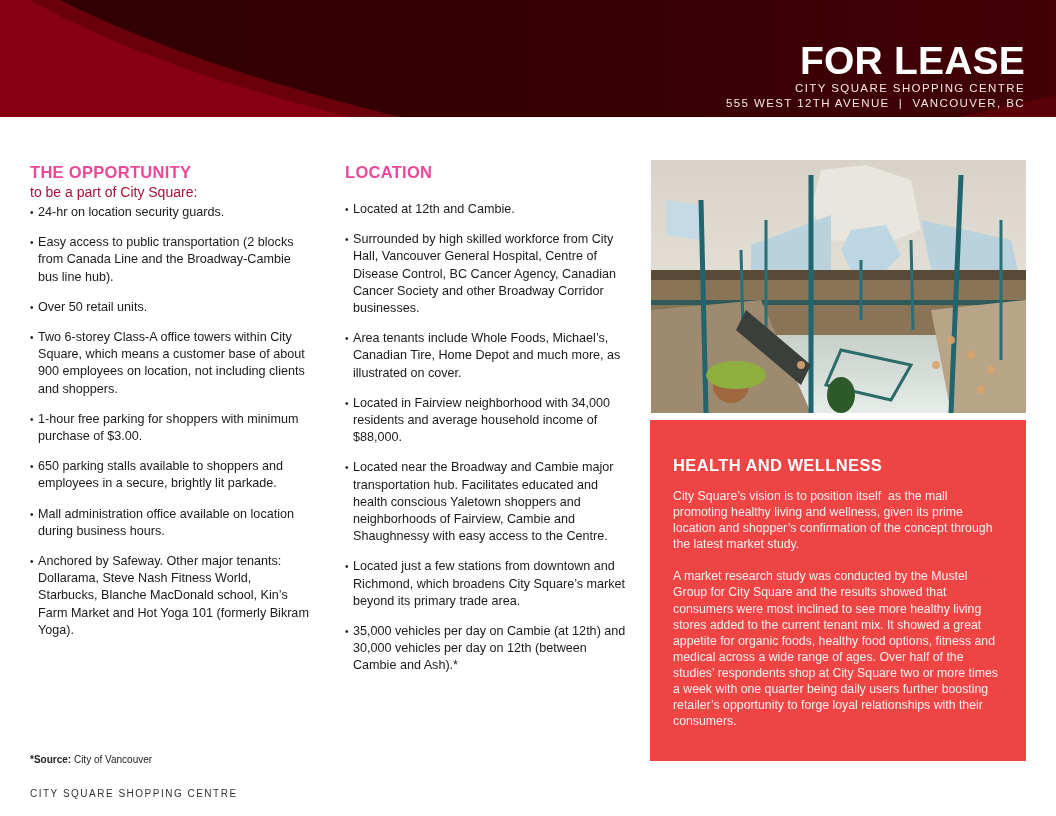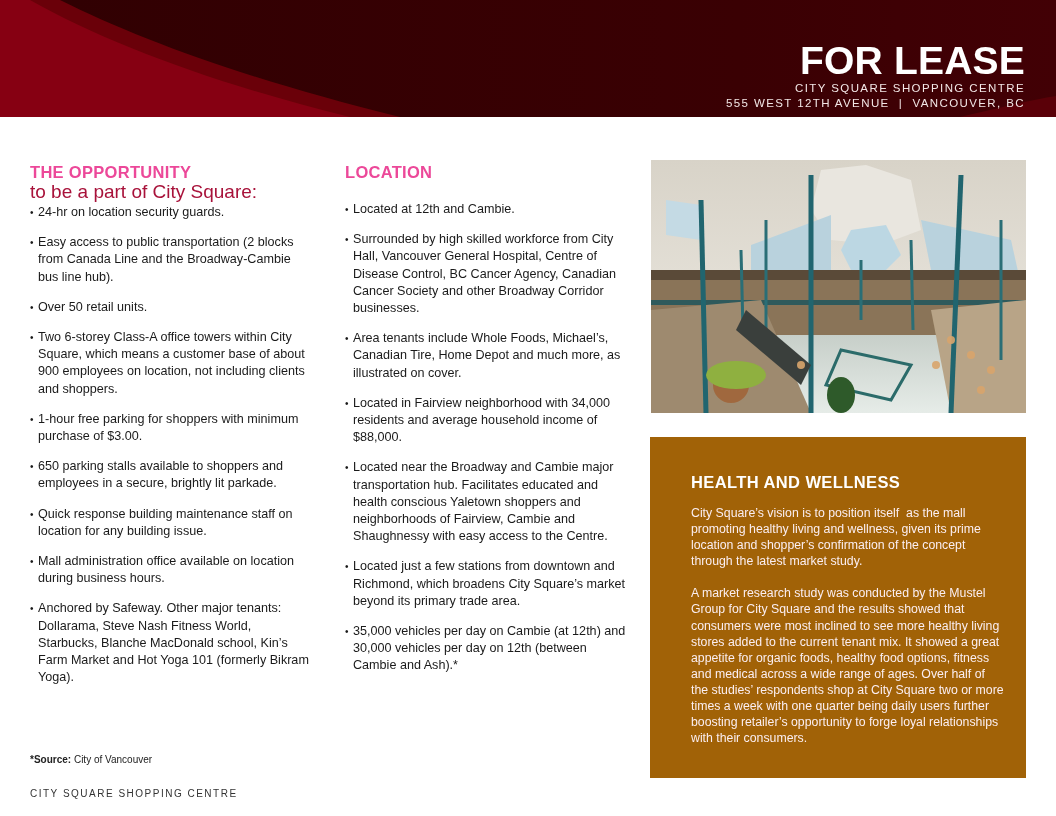--- a/index.html
+++ b/index.html
@@ -14,40 +14,40 @@
   .header-text { position: absolute; right: 31px; top: 41px; text-align: right; color: #fff; }
   .title { font-family: "Liberation Sans", sans-serif; font-weight: 700; font-size: 39px; line-height: 40px; letter-spacing: 0.2px; }
   .subline { font-size: 11.5px; letter-spacing: 1.4px; line-height: 15px; color: #f2e6e6; }
   .subline:first-of-type { margin-top: 3px; }
 
   .col { position: absolute; top: 162px; font-size: 12.6px; line-height: 17.2px; color: #1a1a1a; }
   .col-left { left: 30px; width: 280px; }
   .col-mid { left: 345px; width: 285px; }
 
   .h-title { color: #ec4899; font-weight: 700; font-size: 16.5px; line-height: 20px; letter-spacing: 0.3px; }
-  .h-sub { color: #a8123a; font-size: 19px; line-height: 20px; margin-bottom: 2px; }
+  .h-sub { color: #a8123a; font-size: 14px; line-height: 20px; margin-bottom: 2px; }
 
   ul.bullets { list-style: none; }
   ul.bullets li { position: relative; padding-left: 8px; margin-bottom: 13px; }
   ul.bullets li::before { content: "\2022"; position: absolute; left: 0; top: 0; font-size: 10px; }
   .col-mid .h-title { margin-bottom: 19px; }
 
   .source { position: absolute; left: 30px; top: 754px; font-size: 10px; color: #222; }
   .source b { font-weight: 700; }
   .footer-brand { position: absolute; left: 30px; top: 788px; font-size: 10px; letter-spacing: 1.5px; color: #333; }
 
   .photo {
     position: absolute; left: 651px; top: 160px; width: 375px; height: 253px; overflow: hidden;
     background: linear-gradient(180deg, #e8e4dc 0%, #d7d2c6 25%, #9fb6bf 42%, #7a6c58 58%, #b5a48a 70%, #d9dcd6 85%, #8b7a62 100%);
   }
   .photo svg { position: absolute; left: 0; top: 0; }
 
   .wellness {
-    position: absolute; left: 650px; top: 437px; width: 376px; height: 341px;
-    background: #a16207; color: #fff; padding: 35px 22px 0 41px;
+    position: absolute; left: 650px; top: 420px; width: 376px; height: 341px;
+    background: #ef4444; color: #fff; padding: 35px 22px 0 23px;
   }
   .wellness h3 { font-size: 16.5px; font-weight: 700; letter-spacing: 0.4px; line-height: 20px; margin-bottom: 13px; }
   .wellness p { font-size: 12.3px; line-height: 16.1px; color: #fbeef1; margin-bottom: 16px; }
 </style>
 </head>
 <body>
 
 <div class="header">
   <svg class="bg" width="1056" height="117" viewBox="0 0 1056 117">
     <defs>
@@ -72,21 +72,20 @@
 <div class="col col-left">
   <div class="h-title">THE OPPORTUNITY</div>
   <div class="h-sub">to be a part of City Square:</div>
   <ul class="bullets">
     <li>24-hr on location security guards.</li>
     <li>Easy access to public transportation (2 blocks from Canada Line and the Broadway-Cambie bus line hub).</li>
     <li>Over 50 retail units.</li>
     <li>Two 6-storey Class-A office towers within City Square, which means a customer base of about 900 employees on location, not including clients and shoppers.</li>
     <li>1-hour free parking for shoppers with minimum purchase of $3.00.</li>
     <li>650 parking stalls available to shoppers and employees in a secure, brightly lit parkade.</li>
-    <li>Quick response building maintenance staff on location for any building issue.</li>
     <li>Mall administration office available on location during business hours.</li>
     <li>Anchored by Safeway. Other major tenants: Dollarama, Steve Nash Fitness World, Starbucks, Blanche MacDonald school, Kin’s Farm Market and Hot Yoga 101 (formerly Bikram Yoga).</li>
   </ul>
 </div>
 
 <div class="col col-mid">
   <div class="h-title">LOCATION</div>
   <ul class="bullets">
     <li>Located at 12th and Cambie.</li>
     <li>Surrounded by high skilled workforce from City Hall, Vancouver General Hospital, Centre of Disease Control, BC Cancer Agency, Canadian Cancer Society and other Broadway Corridor businesses.</li>

